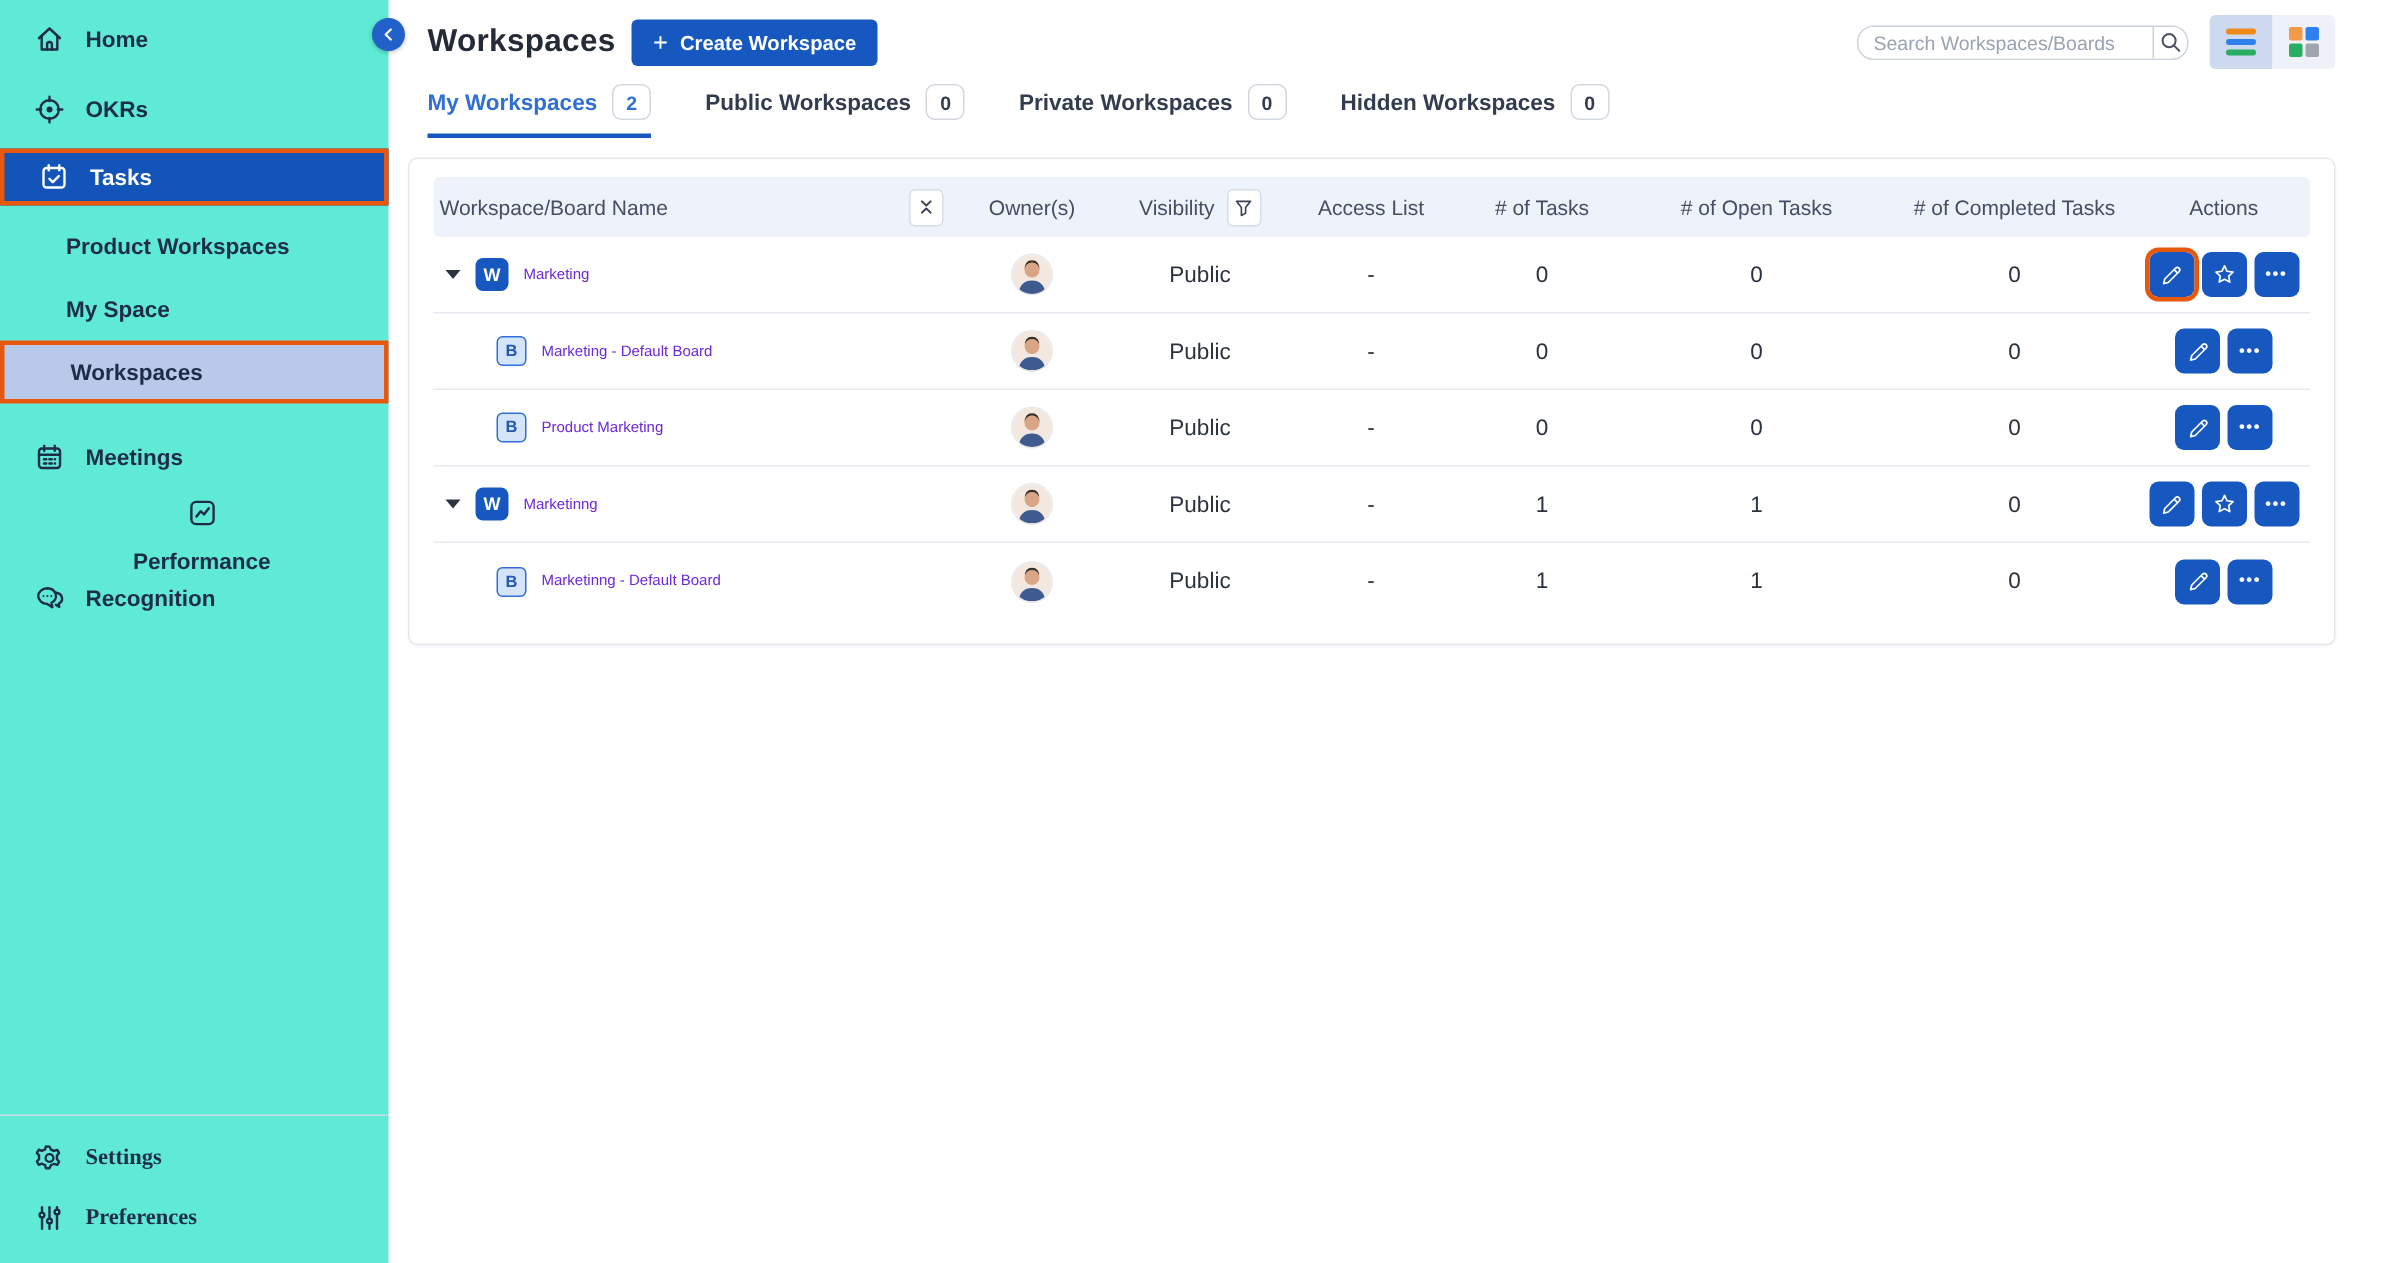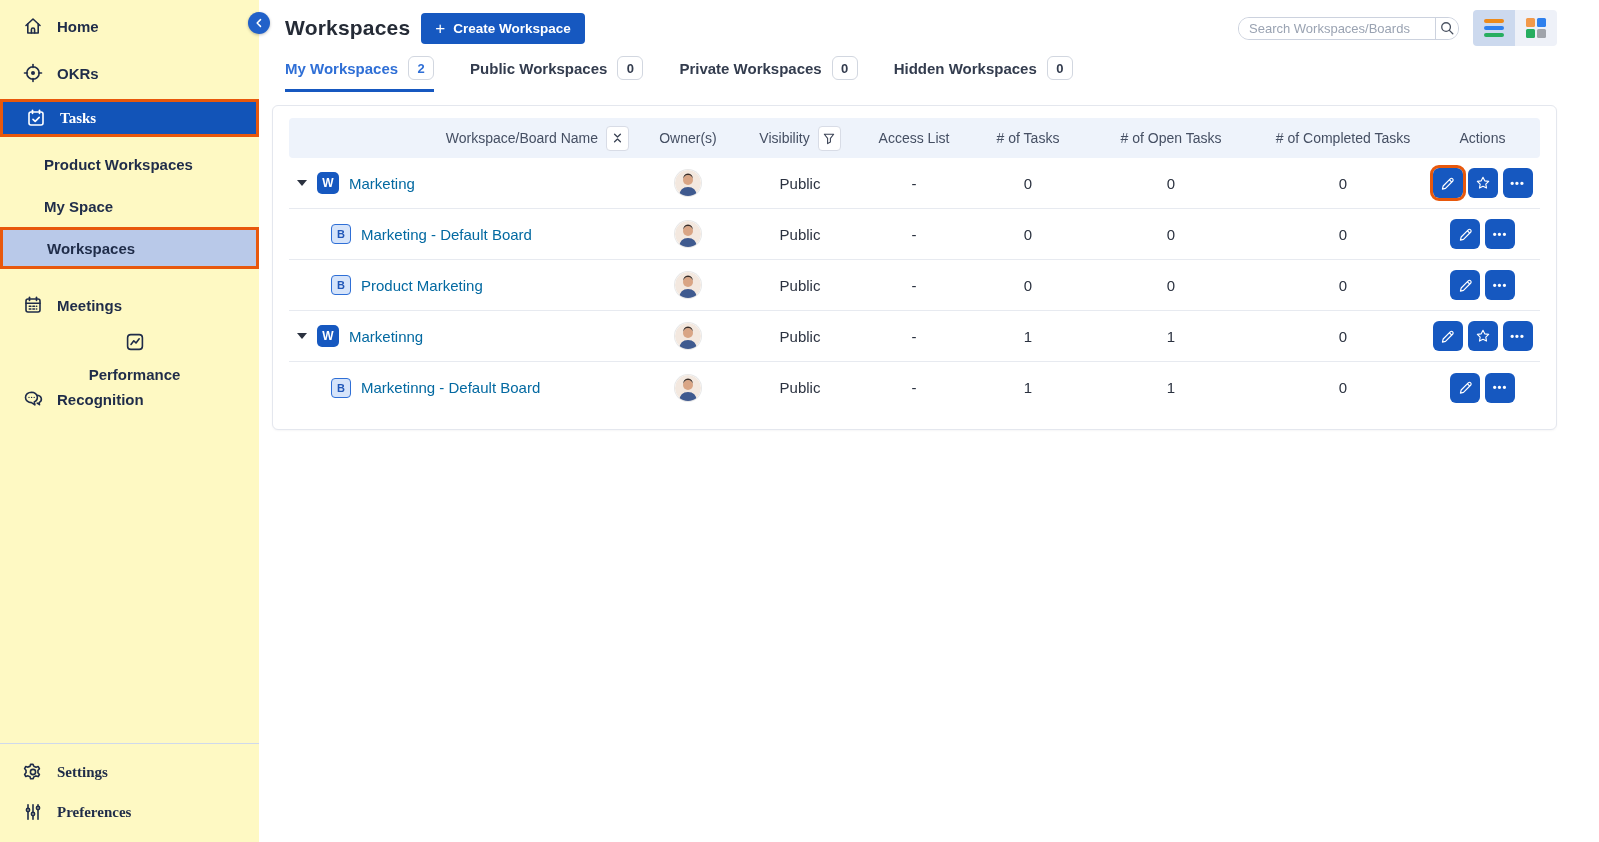--- a/index.html
+++ b/index.html
@@ -2,31 +2,31 @@
 <html><head>
 <meta charset="utf-8">
 <style>
   * { margin:0; padding:0; box-sizing:border-box; }
   html,body { width:1599px; height:842px; overflow:hidden; background:#fff;
     font-family:"Liberation Sans", sans-serif; color:#2b3240; }
   .app { display:flex; width:100%; height:100%; }
 
   
   .sidebar { position:relative; width:259px; min-width:259px; height:100%;
-    background:#fef9c3; display:flex; flex-direction:column; padding-top:6px;justify-content:space-between; }
+    background:#5eead4; display:flex; flex-direction:column; padding-top:6px;justify-content:space-between; }
   .collapse-btn { position:absolute; top:12px; right:-11px; width:22px; height:22px;
     border-radius:50%; background:#2161c9; color:#fff; display:flex; align-items:center;
     justify-content:center; font-size:13px; font-weight:bold; z-index:5; cursor:pointer;
     box-shadow:0 1px 3px rgba(0,0,0,.25); }
   .side-item { display:flex; align-items:center; gap:14px; height:40px; padding:0 12px 0 22px;
     font-size:15px; font-weight:600; color:#1f2c49; cursor:pointer; }
   .side-item .ic { width:21px; height:21px; display:flex; align-items:center; justify-content:center; }
   .side-item svg { stroke:#1f2c49; }
   .side-item.sub { padding-left:44px; height:38px; font-weight:600; }
-  .side-item.active { background:#1254b8; color:#fff; height:38px;font-family:Liberation Serif, serif; }
+  .side-item.active { background:#1254b8; color:#fff; height:38px; }
   .side-item.active svg { stroke:#fff; }
   .side-item.selected { background:#b9c9e9; height:42px; }
   .hl { border:3px solid #e8580c; }
   .side-footer { margin-top:auto; border-top:1px solid #cfd9ec; padding:8px 0 10px;font-family:Liberation Serif, serif; }
 
   
   .main { flex:1; display:flex; flex-direction:column; padding:0 42px 0 13px; }
   .topbar { display:flex; align-items:center; height:56px; padding-left:13px; }
   .page-title { font-size:21px; font-weight:700; color:#252b36; letter-spacing:.2px; }
   .create-btn { margin-left:11px; height:31px; padding:0 14px; background:#1658c0; color:#fff;
@@ -60,35 +60,35 @@
     font-size:13px; font-weight:600; color:#333c4e; }
   .tab.active .count { color:#2f6fd6; }
 
   
   .card { margin-top:13px; background:#fff; border:1px solid #e4e7ee; border-radius:6px;
     padding:12px 16px 16px; box-shadow:0 1px 2px rgba(16,24,40,.04); }
   .tgrid { display:grid; grid-template-columns:340px 118px 106px 122px 106px 180px 164px 1fr;
     align-items:center; }
   .thead { background:#eef3fb; border-radius:4px; height:40px; font-size:14px; color:#454f63; }
   .th { display:flex; align-items:center; justify-content:center; gap:8px; font-weight:500; }
-  .th.left { justify-content:flex-end; padding-left:23px; }
+  .th.left { justify-content:space-between; padding-left:4px; }
   .icon-box { width:23px; height:25px; background:#fff; border:1px solid #d8dce6; border-radius:4px;
     display:flex; align-items:center; justify-content:center; cursor:pointer; }
   .trow { height:51px; border-bottom:1px solid #e7eaf0; font-size:15px; }
   .trow:last-child { border-bottom:none; }
   .cell { text-align:center; color:#2b3240; }
   .name-cell { display:flex; align-items:center; gap:10px; padding-left:8px; }
   .name-cell.board { padding-left:42px; }
   .caret { width:0; height:0; border-left:5px solid transparent; border-right:5px solid transparent;
     border-top:6px solid #2b3240; cursor:pointer; }
   .wbadge { width:22px; height:22px; border-radius:5px; background:#1658c0; color:#fff;
     font-size:12px; font-weight:700; display:flex; align-items:center; justify-content:center; }
   .bbadge { width:20px; height:20px; border-radius:4px; background:#d6e4fa; border:1px solid #2f6fd6;
     color:#2157b8; font-size:11px; font-weight:700; display:flex; align-items:center; justify-content:center; }
-  .row-name { font-size:15px; color:#0369a1; cursor:pointer; }
+  .row-name { font-size:10px; color:#6d28d9; cursor:pointer; }
   .avatar { width:26px; height:26px; border-radius:50%; overflow:hidden; display:inline-block;
     vertical-align:middle; box-shadow:0 0 0 1px #e8e8e8; }
   .actions-cell { display:flex; justify-content:center; gap:5px; }
   .act-btn { width:30px; height:30px; border:none; border-radius:6px; background:#1658c0; color:#fff;
     display:flex; align-items:center; justify-content:center; cursor:pointer; }
   .act-btn.hl-btn { outline:3px solid #e8580c; outline-offset:0; }
   .dots { letter-spacing:1px; font-size:11px; font-weight:700; line-height:1; }
 </style>
 </head>
 <body>

